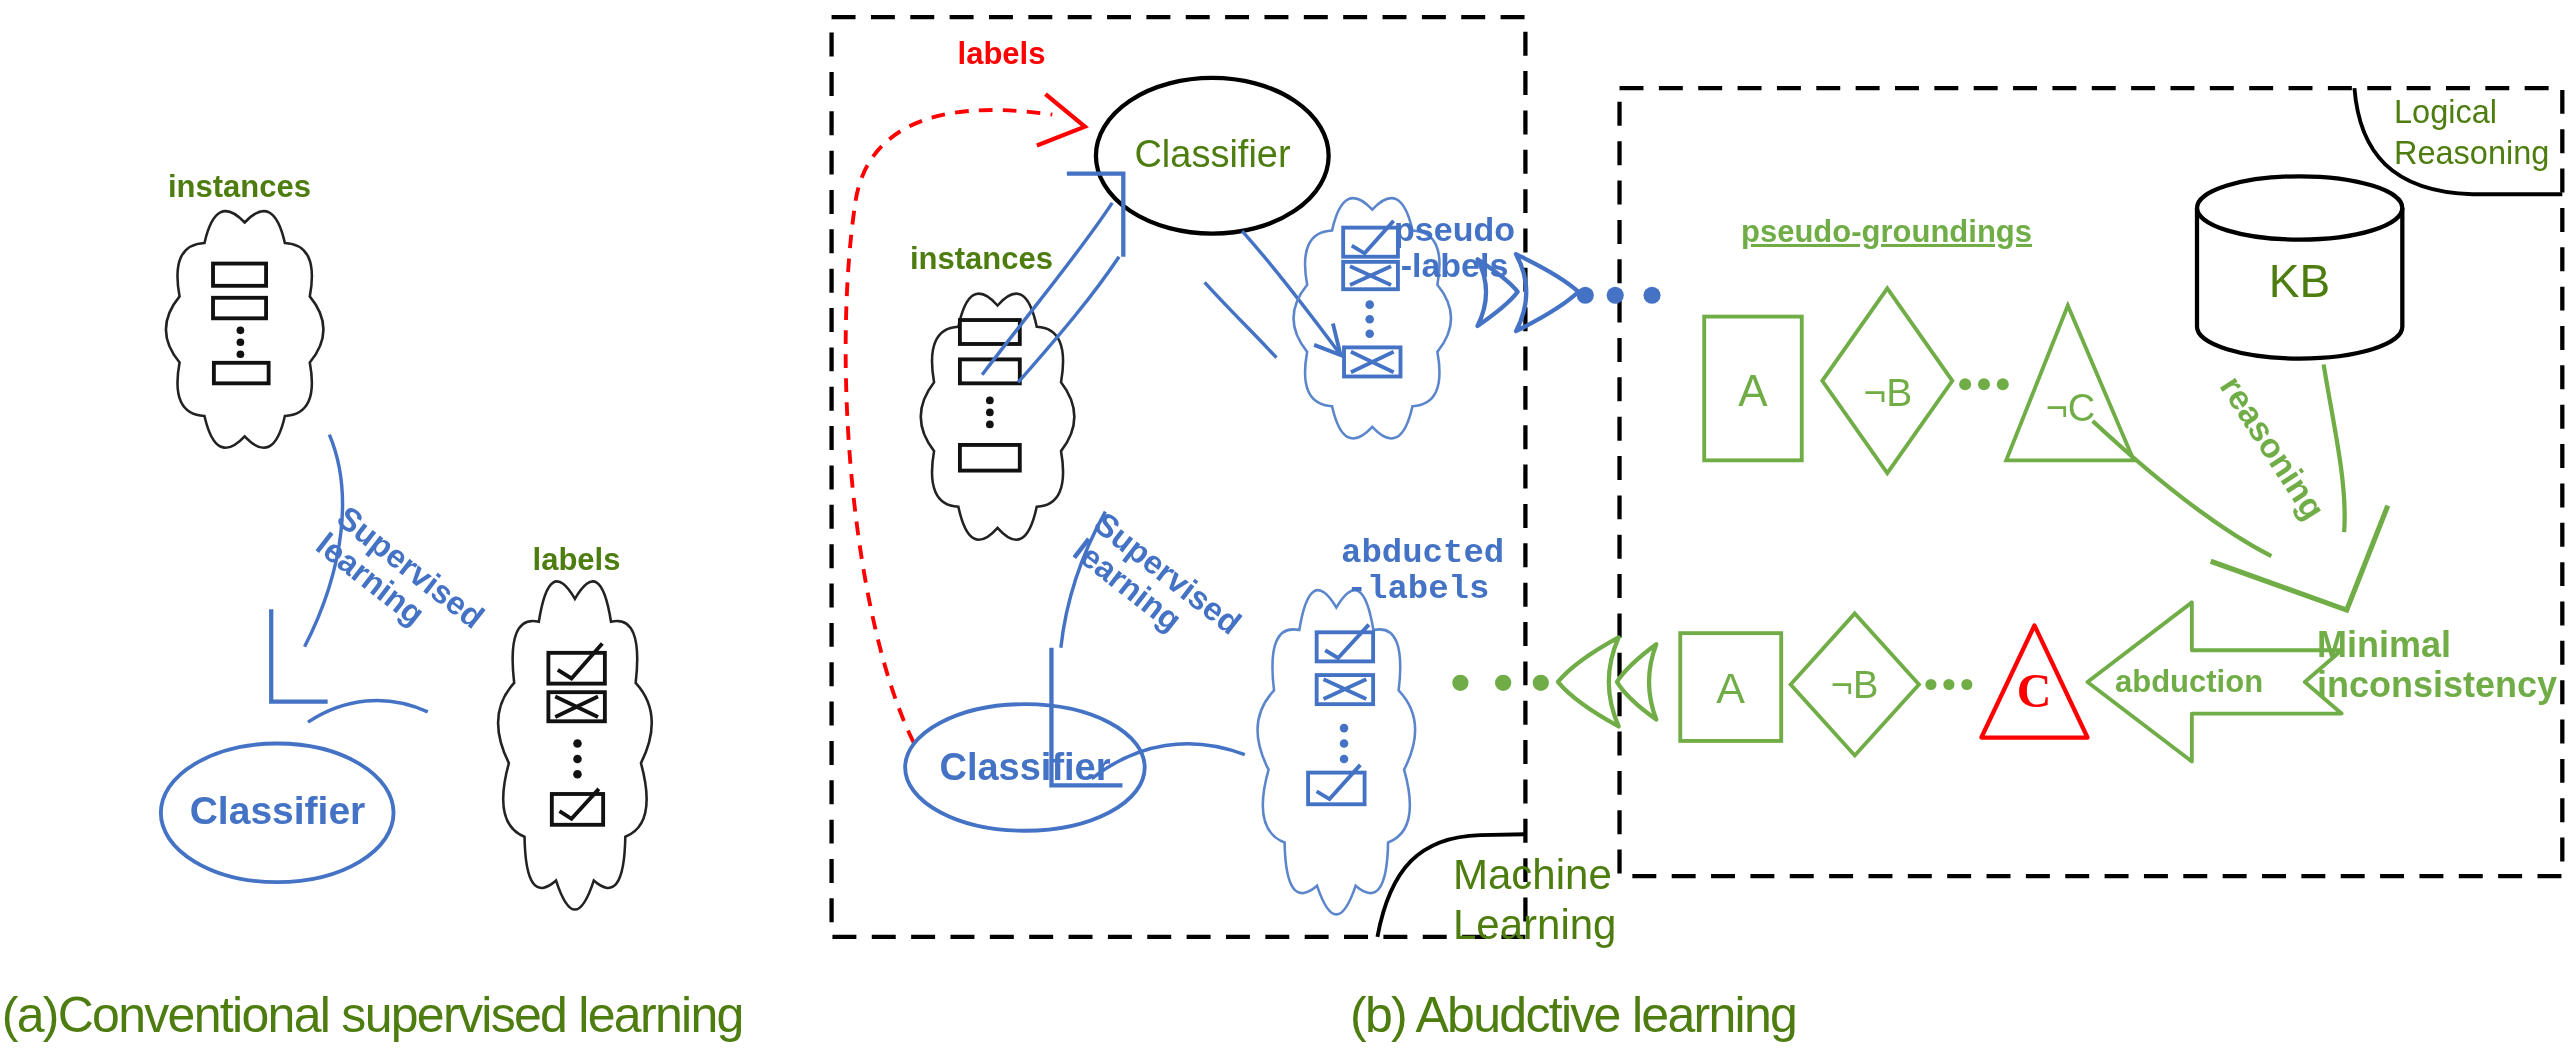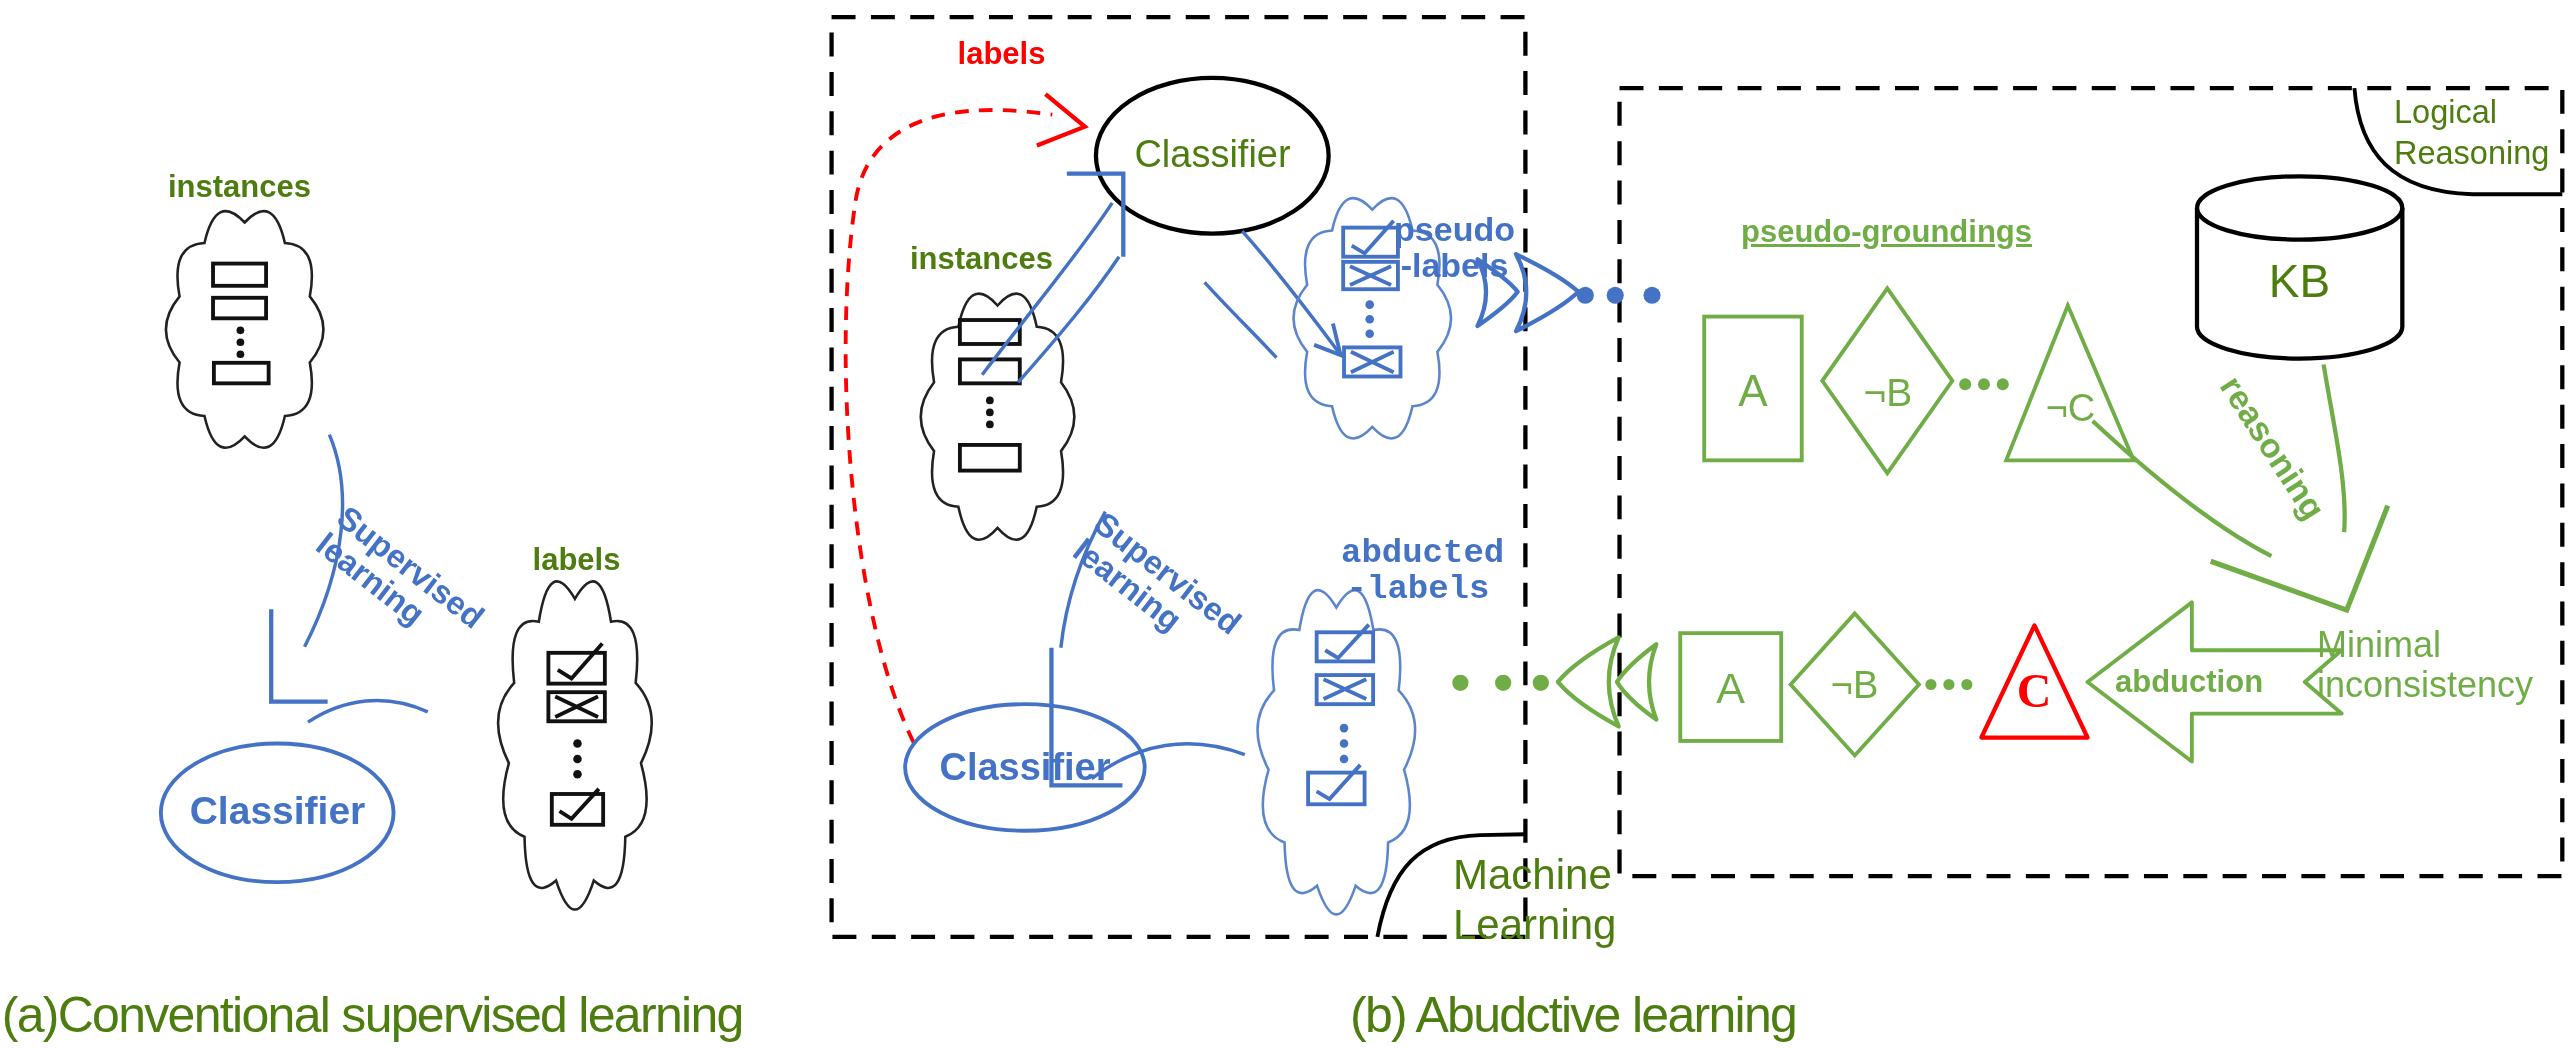--- a/index.html
+++ b/index.html
@@ -239,21 +239,21 @@
 <div class="lbl ctr green" style="left:1741px;top:216px;width:274px;font-size:31px;font-weight:600;text-decoration:underline;">pseudo-groundings</div>
 
 <div class="lbl ctr green" style="left:1704px;top:368px;width:98px;font-size:44px;">A</div>
 <div class="lbl ctr green" style="left:1824px;top:373px;width:128px;font-size:39px;">¬B</div>
 <div class="lbl ctr green" style="left:2015px;top:389px;width:111px;font-size:38px;">¬C</div>
 
 <div class="lbl ctr blk" style="left:2197px;top:257px;width:205px;font-size:46px;font-weight:500;">KB</div>
 
 <div class="lbl green rot" style="left:2243px;top:370px;font-size:34px;font-weight:600;transform:rotate(57deg);">reasoning</div>
 
-<div class="lbl green two" style="left:2317px;top:625px;font-size:36px;font-weight:400;line-height:1.1;">
+<div class="lbl green two" style="left:2317px;top:625px;font-size:36px;font-weight:700;line-height:1.1;">
   <span>Minimal</span>
   <span>inconsistency</span>
 </div>
 
 <div class="lbl green" style="left:2115px;top:666px;font-size:31px;font-weight:600;">abduction</div>
 
 <div class="lbl ctr green" style="left:1680px;top:666px;width:101px;font-size:43px;">A</div>
 <div class="lbl ctr green" style="left:1791px;top:666px;width:127px;font-size:38px;">¬B</div>
 <div class="lbl ctr red" style="left:1981px;top:666px;width:106px;font-size:48px;font-weight:700;font-family:'Liberation Serif',serif;">C</div>
 

